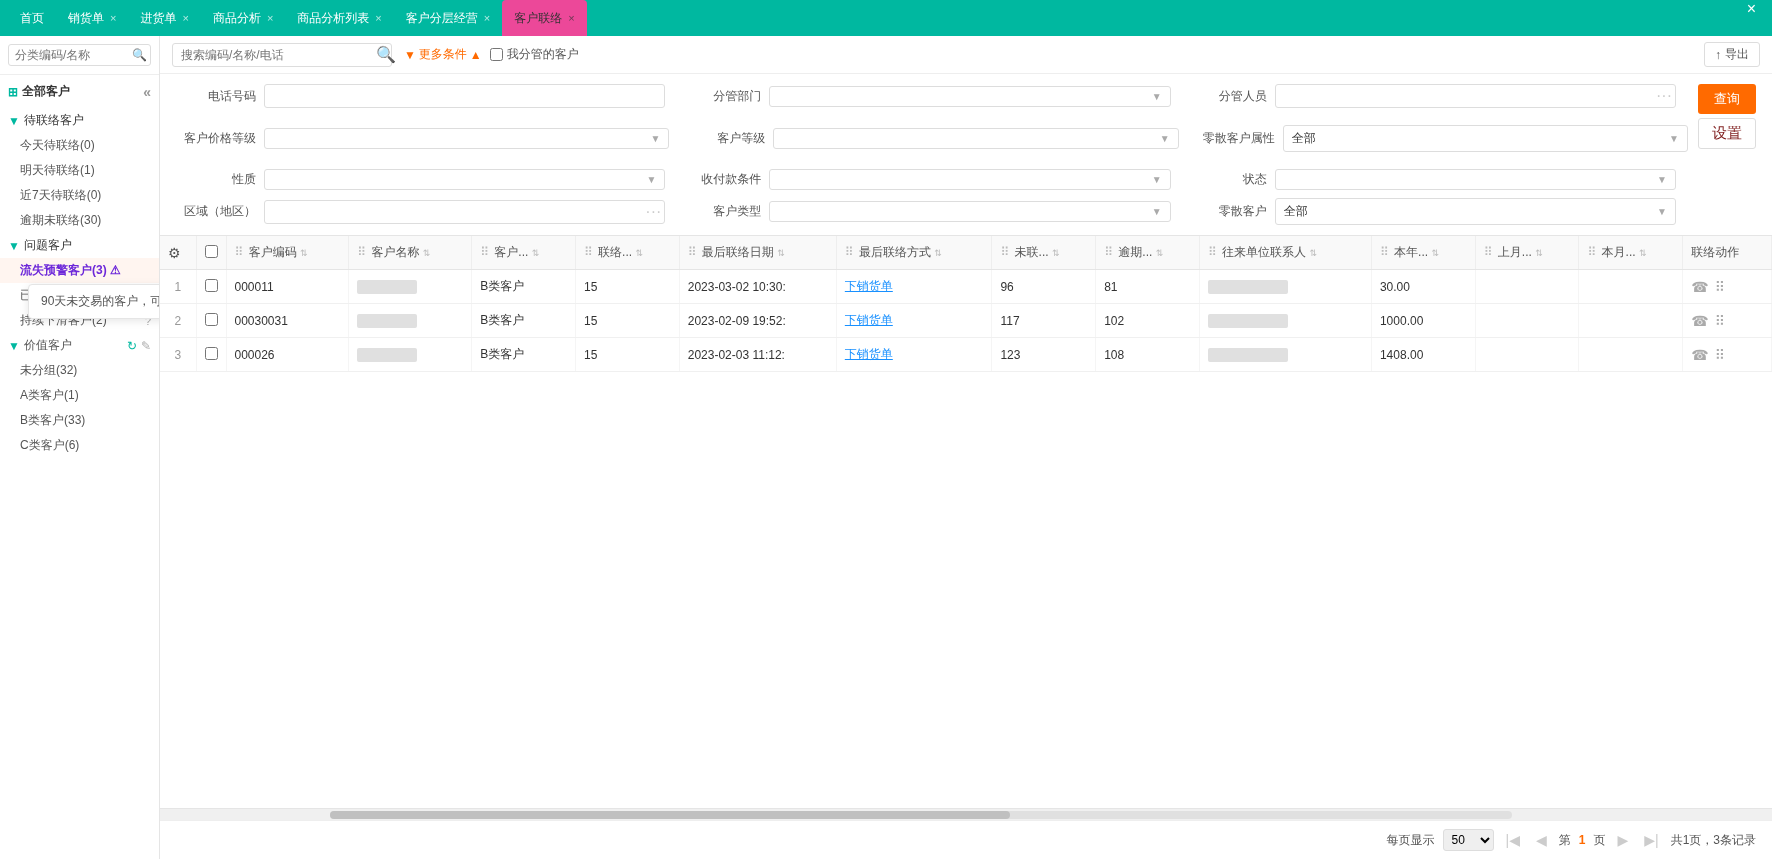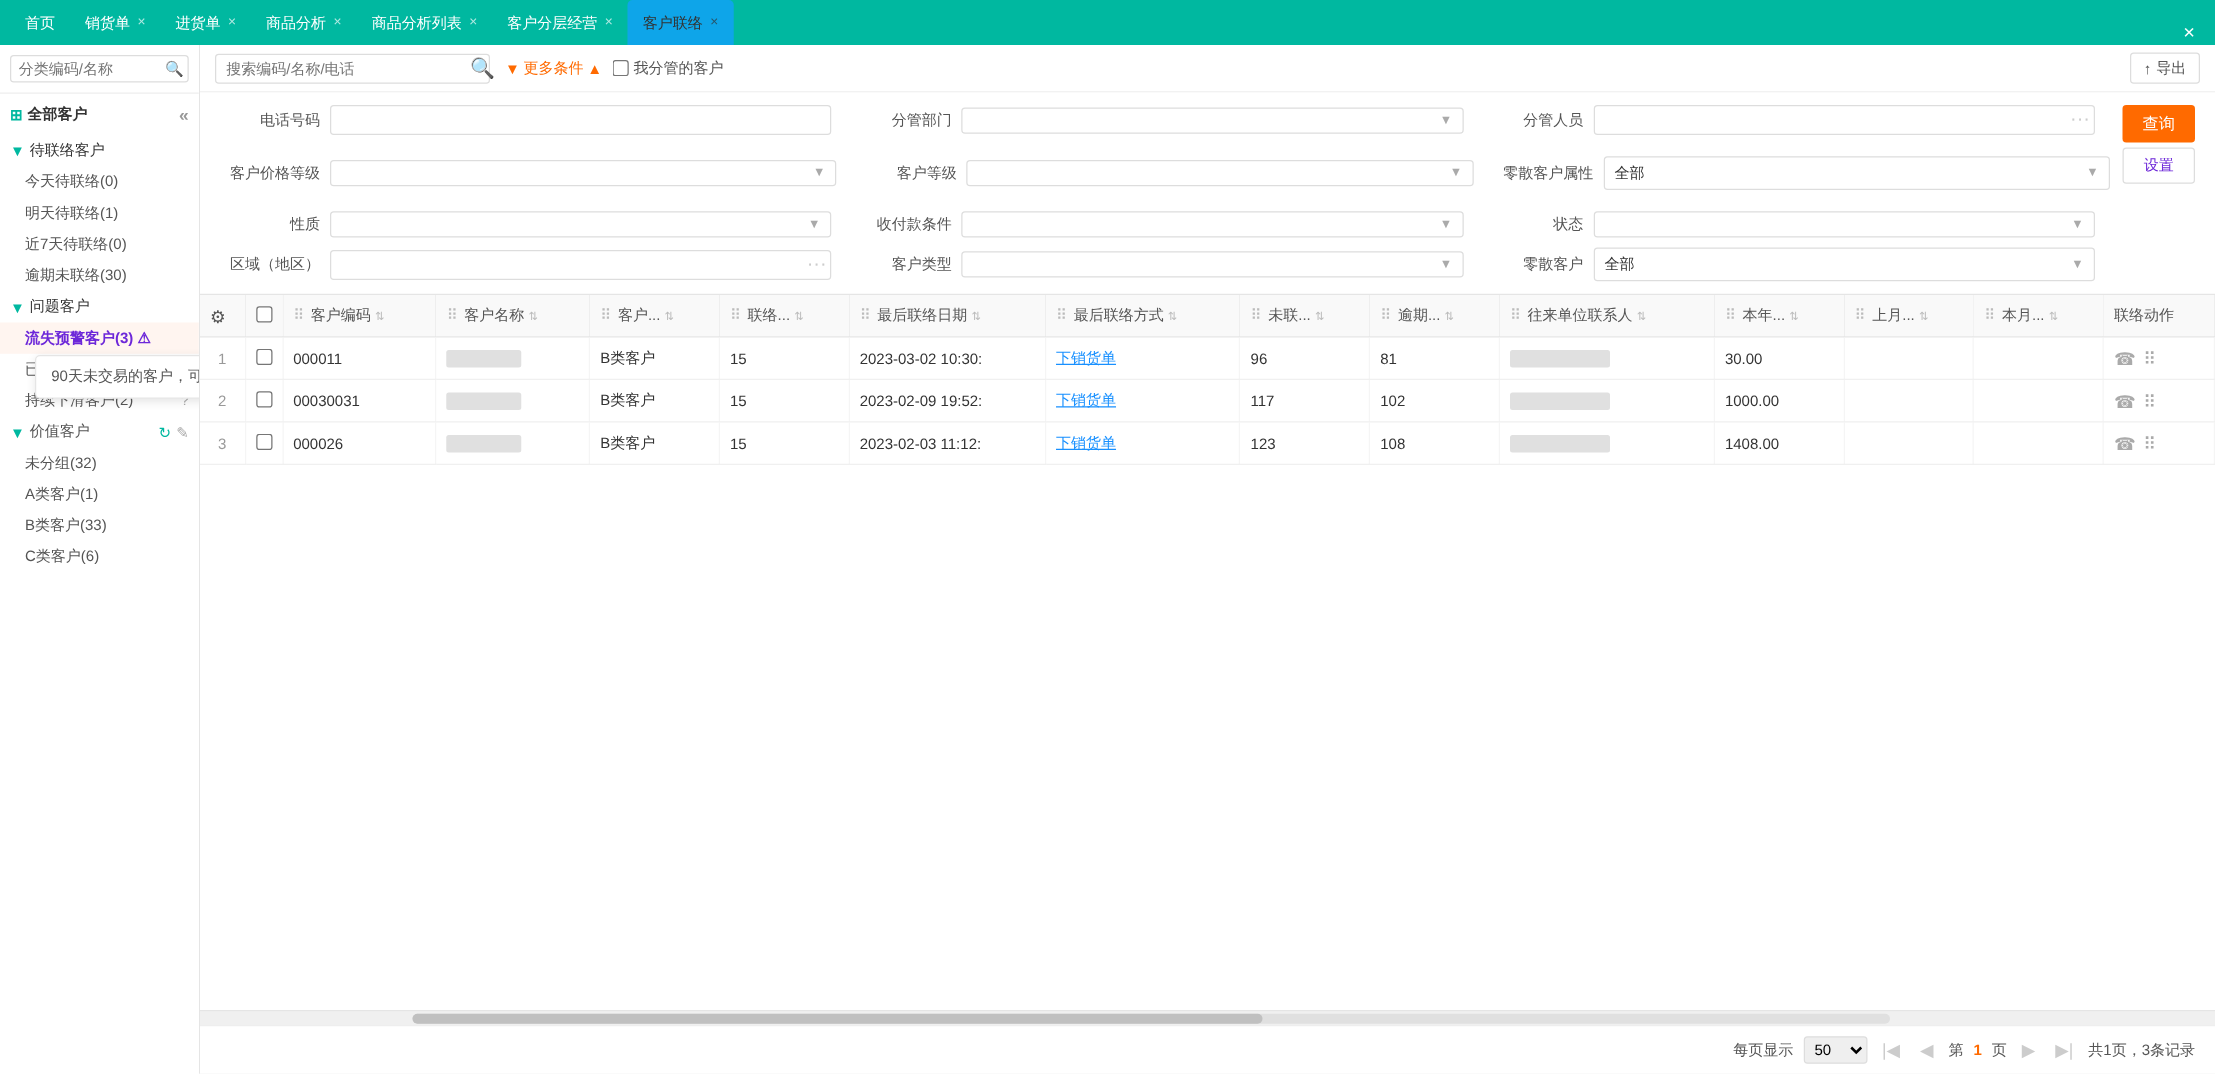--- a/index.html
+++ b/index.html
@@ -1,27 +1,27 @@
 <!DOCTYPE html>
 <html><head>
   <meta charset="utf-8">
   <style>
     * { box-sizing: border-box; margin: 0; padding: 0; font-family: 'Microsoft YaHei', Arial, sans-serif; font-size: 12px; }
     body { background: #f5f5f5; width: 1772px; min-height: 859px; overflow-x: auto; }
 
     
     .top-nav {
-      display: flex; align-items: flex-end; background: #00b8a0; height: 36px; padding: 0 8px;
+      display: flex; align-items: flex-start; background: #00b8a0; height: 36px; padding: 0 8px;
     }
     .nav-tab {
       display: flex; align-items: center; padding: 0 12px; height: 36px; color: #fff;
       cursor: pointer; white-space: nowrap; font-size: 13px; position: relative;
     }
     .nav-tab.active {
-      background: #0ea5e9; color: #333; border-radius: 4px 4px 0 0;
+      background: #ec4899; color: #333; border-radius: 4px 4px 0 0;
     }
     .nav-tab .close-btn {
       margin-left: 6px; font-size: 11px; opacity: 0.7; cursor: pointer;
     }
     .nav-tab.active .close-btn { color: #333; }
     .top-nav-right { margin-left: auto; color: #fff; font-size: 16px; cursor: pointer; padding: 0 8px; }
 
     
     .main-layout { display: flex; height: calc(859px - 36px); }
 
@@ -107,22 +107,22 @@
     }
     .filter-input {
       flex: 1; border: 1px solid #ddd; border-radius: 3px; padding: 4px 8px;
       font-size: 12px; outline: none; min-width: 0;
     }
     .query-btn {
       background: #ff6a00; color: #fff; border: none; border-radius: 3px;
       padding: 6px 16px; cursor: pointer; font-size: 13px; white-space: nowrap;
     }
     .settings-btn {
-      background: #fff; color: #6d28d9; border: 1px solid #ddd; border-radius: 3px;
-      padding: 5px 10px; cursor: pointer; font-size: 12px; white-space: nowrap;
+      background: #fff; color: #7f1d1d; border: 1px solid #ddd; border-radius: 3px;
+      padding: 5px 10px; cursor: pointer; font-size: 15px; white-space: nowrap;
       display: block; margin-top: 4px;
     }
     .query-settings-group {
       display: flex; flex-direction: column; position: absolute; right: 16px; top: 10px; margin-left: 38px;
     }
     .select-wrapper {
       flex: 1; border: 1px solid #ddd; border-radius: 3px; padding: 4px 8px;
       font-size: 12px; background: #fff; display: flex; align-items: center;
       justify-content: space-between; cursor: pointer; min-width: 0;
     }

